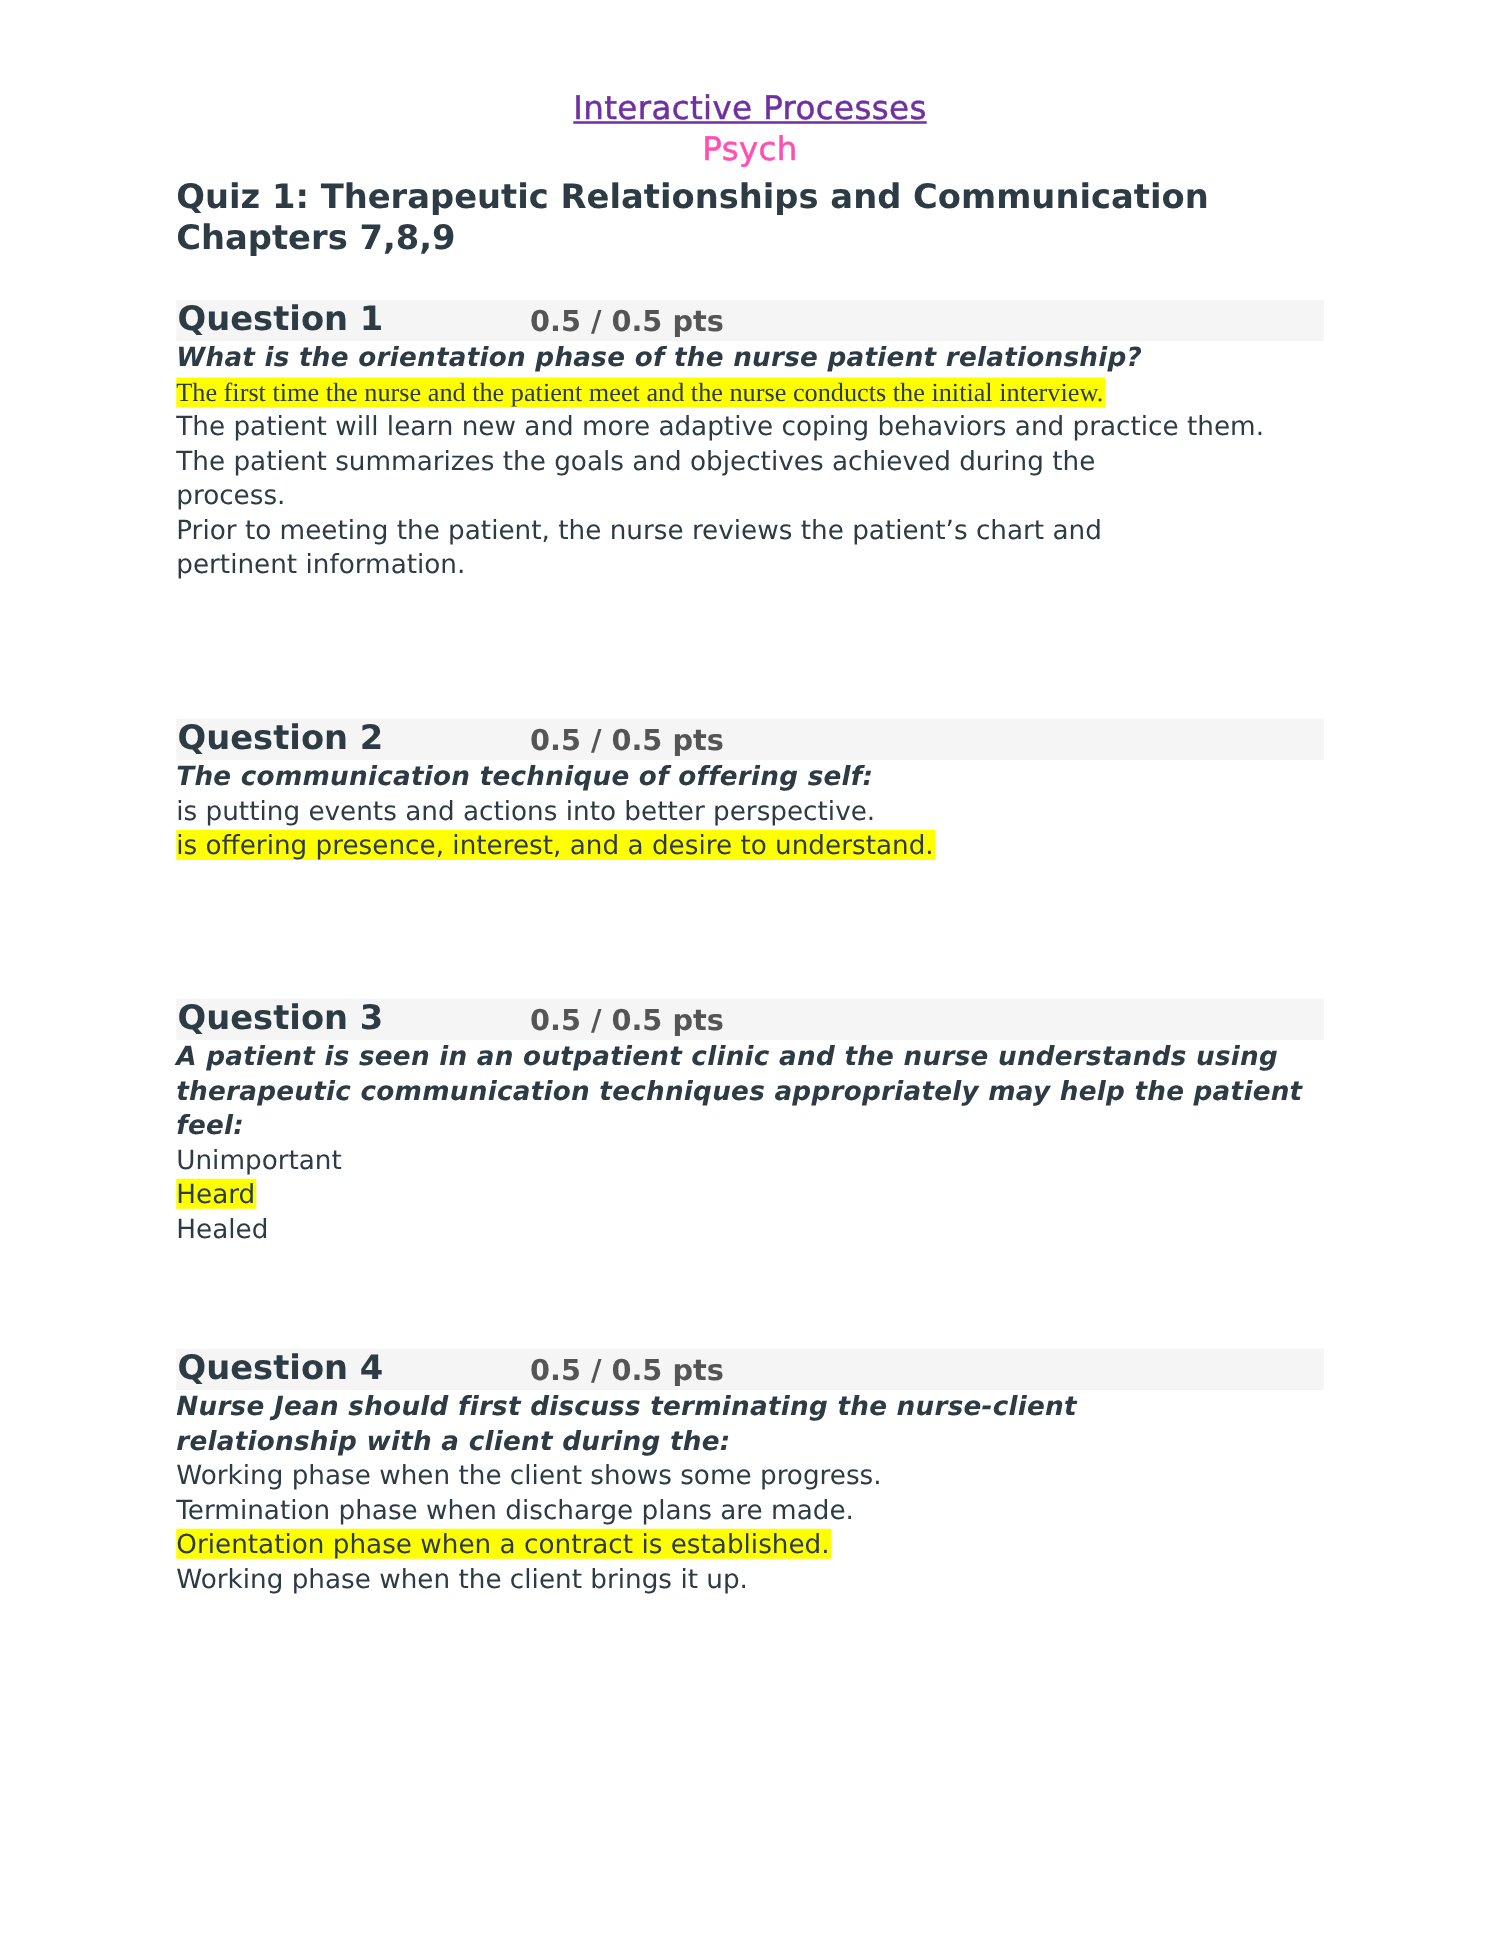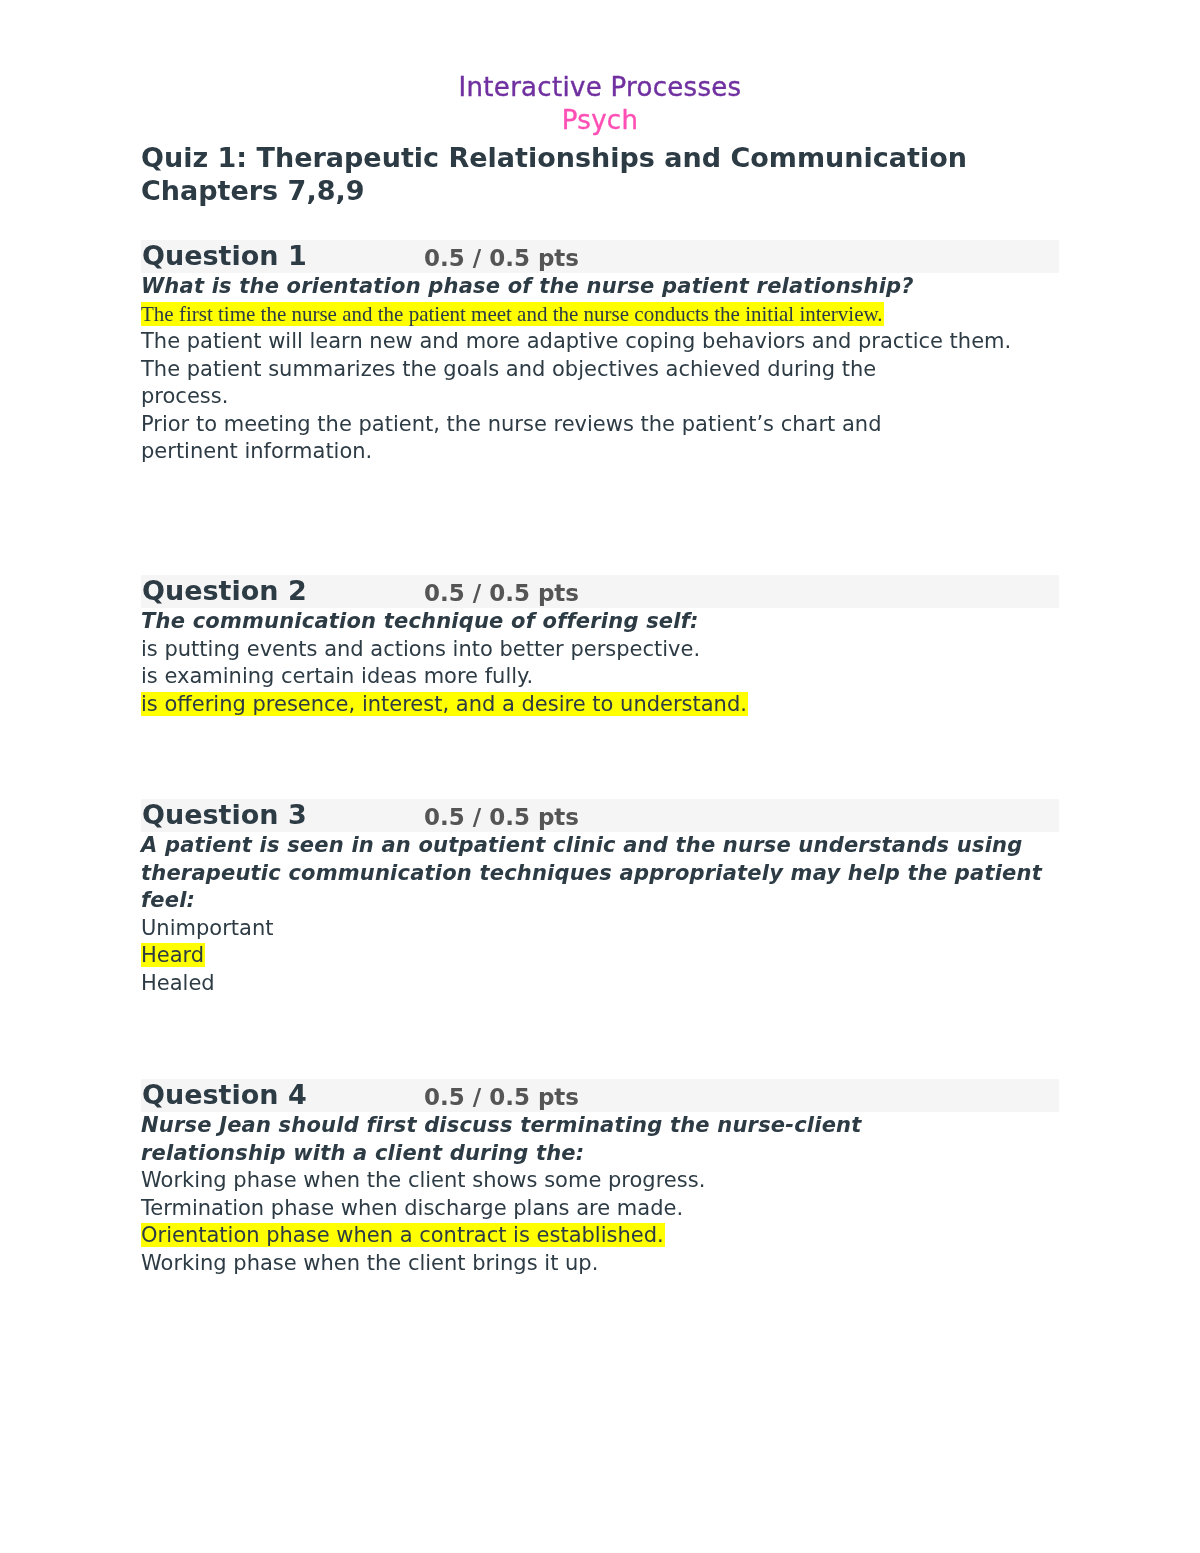--- a/index.html
+++ b/index.html
@@ -1,21 +1,21 @@
 <!DOCTYPE html>
 <html><head>
   <meta charset="utf-8">
   <style>
     html, body { margin: 0; padding: 0; background: #ffffff; }
     body { width: 1200px; height: 1553px; position: relative; overflow: hidden;
            font-family: "DejaVu Sans", sans-serif; color: #2d3b45; }
     .page { position: absolute; left: 0; top: 0; width: 1200px; height: 1553px; }
     .doc-title { position: absolute; left: 0; width: 1200px; top: 70px; text-align: center;
                  font-size: 26px; line-height: 34px; font-weight: normal; color: #7030a0;
-                 -webkit-text-stroke: 0.4px #7030a0; letter-spacing: 0.3px; }
+                 -webkit-text-stroke: 0.4px #7030a0; letter-spacing: 0.3px; text-decoration: underline; }
     .doc-subtitle { position: absolute; left: 0; width: 1200px; top: 103px; text-align: center;
                     font-size: 26px; line-height: 34px; color: #ff4fb5;
                     -webkit-text-stroke: 0.4px #ff4fb5; letter-spacing: 0.3px; }
     .quiz-title { position: absolute; left: 141px; top: 141px; width: 930px;
                   font-size: 27px; line-height: 33px; font-weight: bold; color: #2d3b45; margin: 0; }
     .question { position: absolute; left: 141px; width: 918px; }
     .q-header { background: #f5f5f5; height: 33px; display: flex; align-items: flex-end;
                 position: relative; }
     .q-number { font-size: 27px; font-weight: bold; color: #2d3b45; line-height: 33px;
                 position: absolute; left: 1px; top: -1px; }
@@ -53,21 +53,20 @@
   </section>
 
   <section class="question" style="top:575px;">
     <div class="q-header">
       <span class="q-number">Question 2</span>
       <span class="q-points">0.5 / 0.5 pts</span>
     </div>
     <div class="q-prompt">The communication technique of offering self:</div>
     <ul class="answers">
       <li class="answer"><span>is putting events and actions into better perspective.</span></li>
-      <li class="answer"><span>is examining certain ideas more fully.</span></li>
       <li class="answer correct"><span>is offering presence, interest, and a desire to understand.</span></li>
     </ul>
   </section>
 
   <section class="question" style="top:799px;">
     <div class="q-header">
       <span class="q-number">Question 3</span>
       <span class="q-points">0.5 / 0.5 pts</span>
     </div>
     <div class="q-prompt" style="width:905px;">A patient is seen in an outpatient clinic and the nurse understands using therapeutic communication techniques appropriately may help the patient feel:</div>

